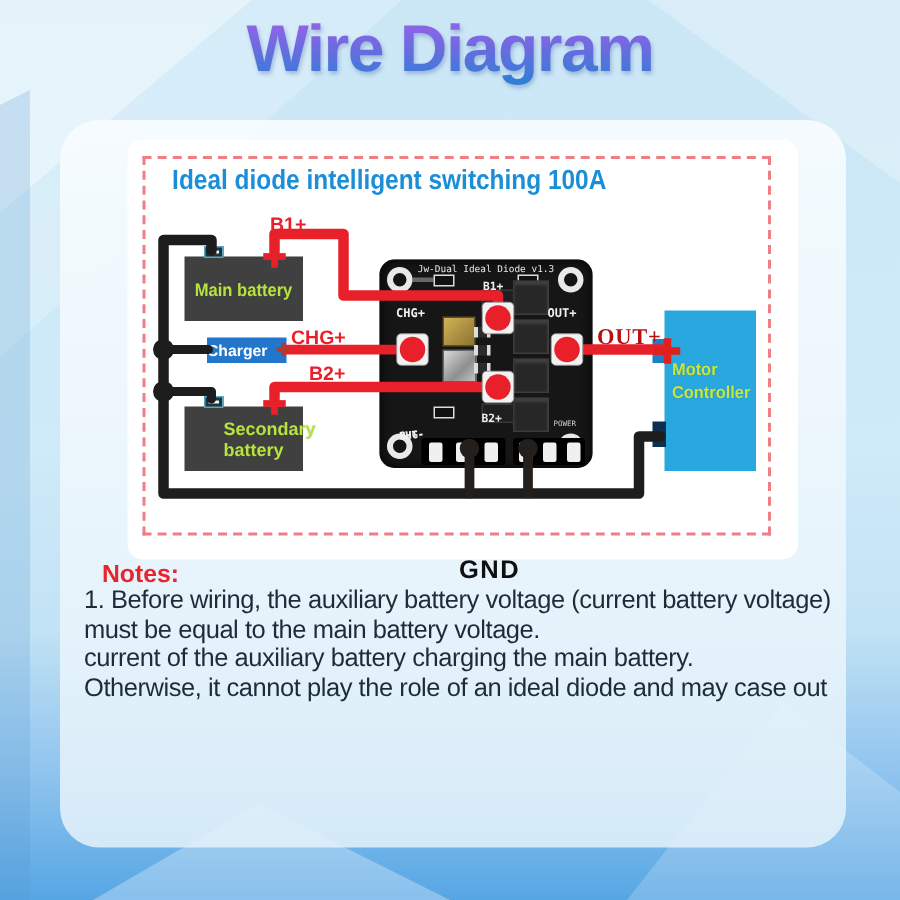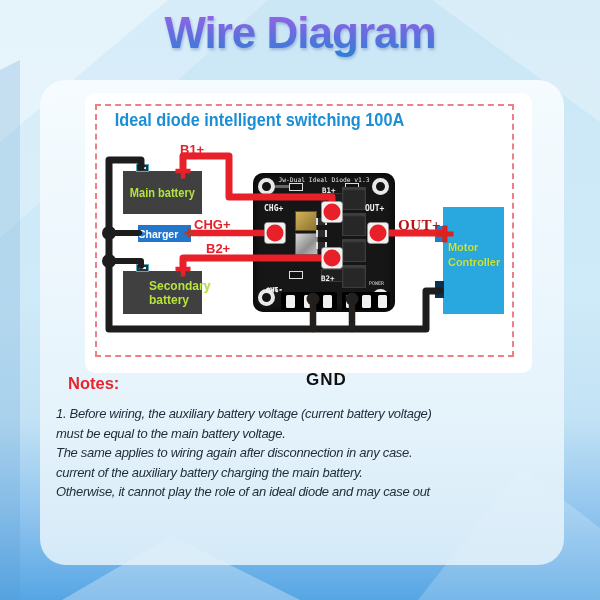--- a/index.html
+++ b/index.html
@@ -68,21 +68,21 @@
   .bot-conn span{position:static;width:9px;height:13px;background:#f0f0f0;border-radius:1.5px;display:block;}
   .capblk{background:#1f1f1f;border:1px solid #383838;box-sizing:border-box;}
 
   
   .rlabel{color:#e8202a;font-weight:bold;font-size:13px;white-space:nowrap;}
   .out-label{color:#b51212;font-family:"Liberation Serif",serif;font-weight:bold;font-size:15px;letter-spacing:.5px;}
   .gnd-label{color:#101010;font-weight:bold;font-size:17px;letter-spacing:1px;}
 
   
   .notes-heading{left:68px;top:374px;font-size:16.5px;font-weight:bold;color:#e8252d;}
-  .notes-body{left:56px;top:404px;width:505px;font-size:13px;color:#1f2b38;letter-spacing:-0.3px;line-height:19.5px;font-style:italic;}
+  .notes-body{left:56px;top:390px;width:505px;font-size:17px;color:#1f2b38;letter-spacing:-0.3px;line-height:19.5px;}
   .notes-body div{white-space:nowrap;}
   svg.wires{position:absolute;left:0;top:0;width:600px;height:600px;pointer-events:none;}
 </style>
 </head>
 <body>
 
 <div class="facet f1"></div>
 <div class="facet f2"></div>
 <div class="facet f3"></div>
 <div class="facet f4"></div>
@@ -226,16 +226,15 @@
 <div class="abs rlabel" style="left:180px;top:142px;">B1+</div>
 <div class="abs rlabel" style="left:194px;top:217px;">CHG+</div>
 <div class="abs rlabel" style="left:206px;top:241px;">B2+</div>
 <div class="abs out-label" style="left:398px;top:217px;">OUT+</div>
 <div class="abs gnd-label" style="left:306px;top:331px;margin-top:39px;">GND</div>
 
 <div class="abs notes-heading">Notes:</div>
 <div class="abs notes-body">
   <div>1. Before wiring, the auxiliary battery voltage (current battery voltage)</div>
   <div>must be equal to the main battery voltage.</div>
-  <div>The same applies to wiring again after disconnection in any case.</div>
   <div>current of the auxiliary battery charging the main battery.</div>
   <div>Otherwise, it cannot play the role of an ideal diode and may case out</div>
 </div>
 
 </body></html>

